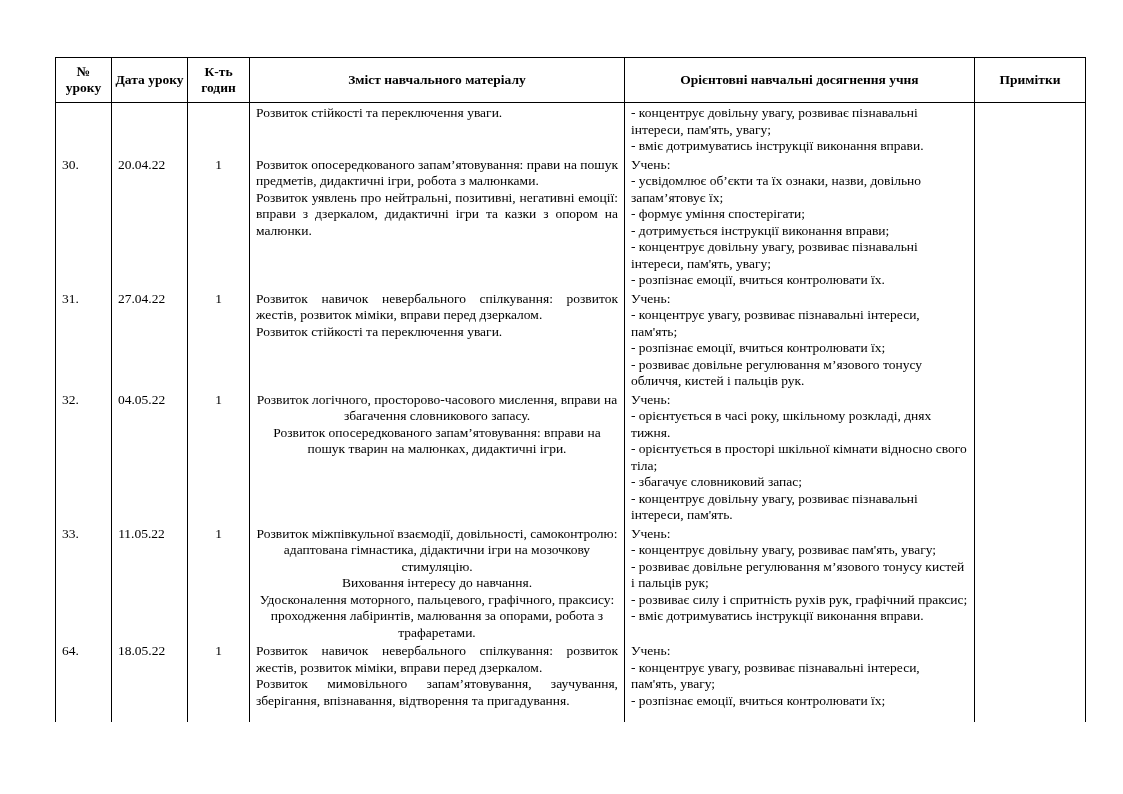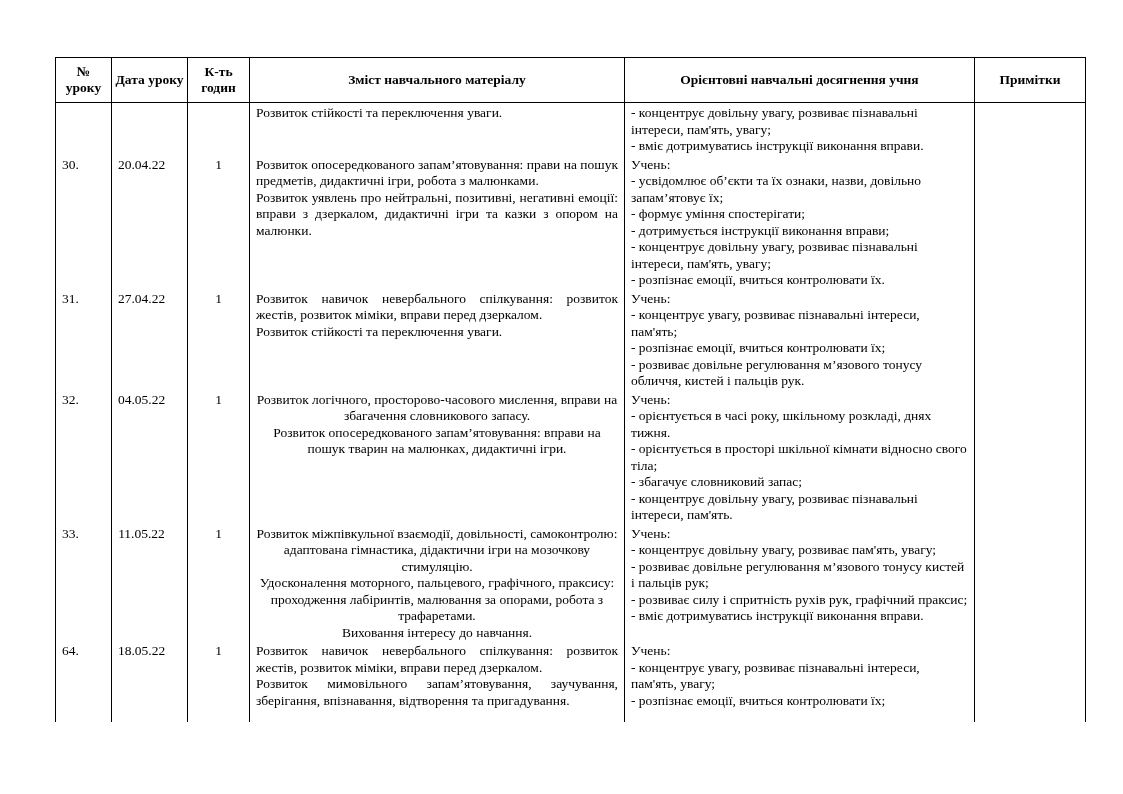--- a/index.html
+++ b/index.html
@@ -134,22 +134,22 @@
       </div>
       <div class="cell"></div>
     </div>
 
     <div class="trow">
       <div class="cell num-cell">33.</div>
       <div class="cell date-cell">11.05.22</div>
       <div class="cell hours-cell">1</div>
       <div class="cell content-cell left-align">
         <div class="para">Розвиток міжпівкульної взаємодії, довільності, самоконтролю: адаптована гімнастика, дідактични ігри на мозочкову стимуляцію.</div>
+        <div class="para">Виховання інтересу до навчання.</div>
         <div class="para">Удосконалення моторного, пальцевого, графічного, праксису: проходження лабіринтів, малювання за опорами, робота з трафаретами.</div>
-        <div class="para">Виховання інтересу до навчання.</div>
       </div>
       <div class="cell ach-cell">
         <div class="para">Учень:</div>
         <div class="para">- концентрує довільну увагу, розвиває пам'ять, увагу;</div>
         <div class="para">- розвиває довільне регулювання м’язового тонусу кистей і пальців рук;</div>
         <div class="para">- розвиває силу і спритність рухів рук, графічний праксис;</div>
         <div class="para">- вміє дотримуватись інструкції виконання вправи.</div>
       </div>
       <div class="cell"></div>
     </div>

